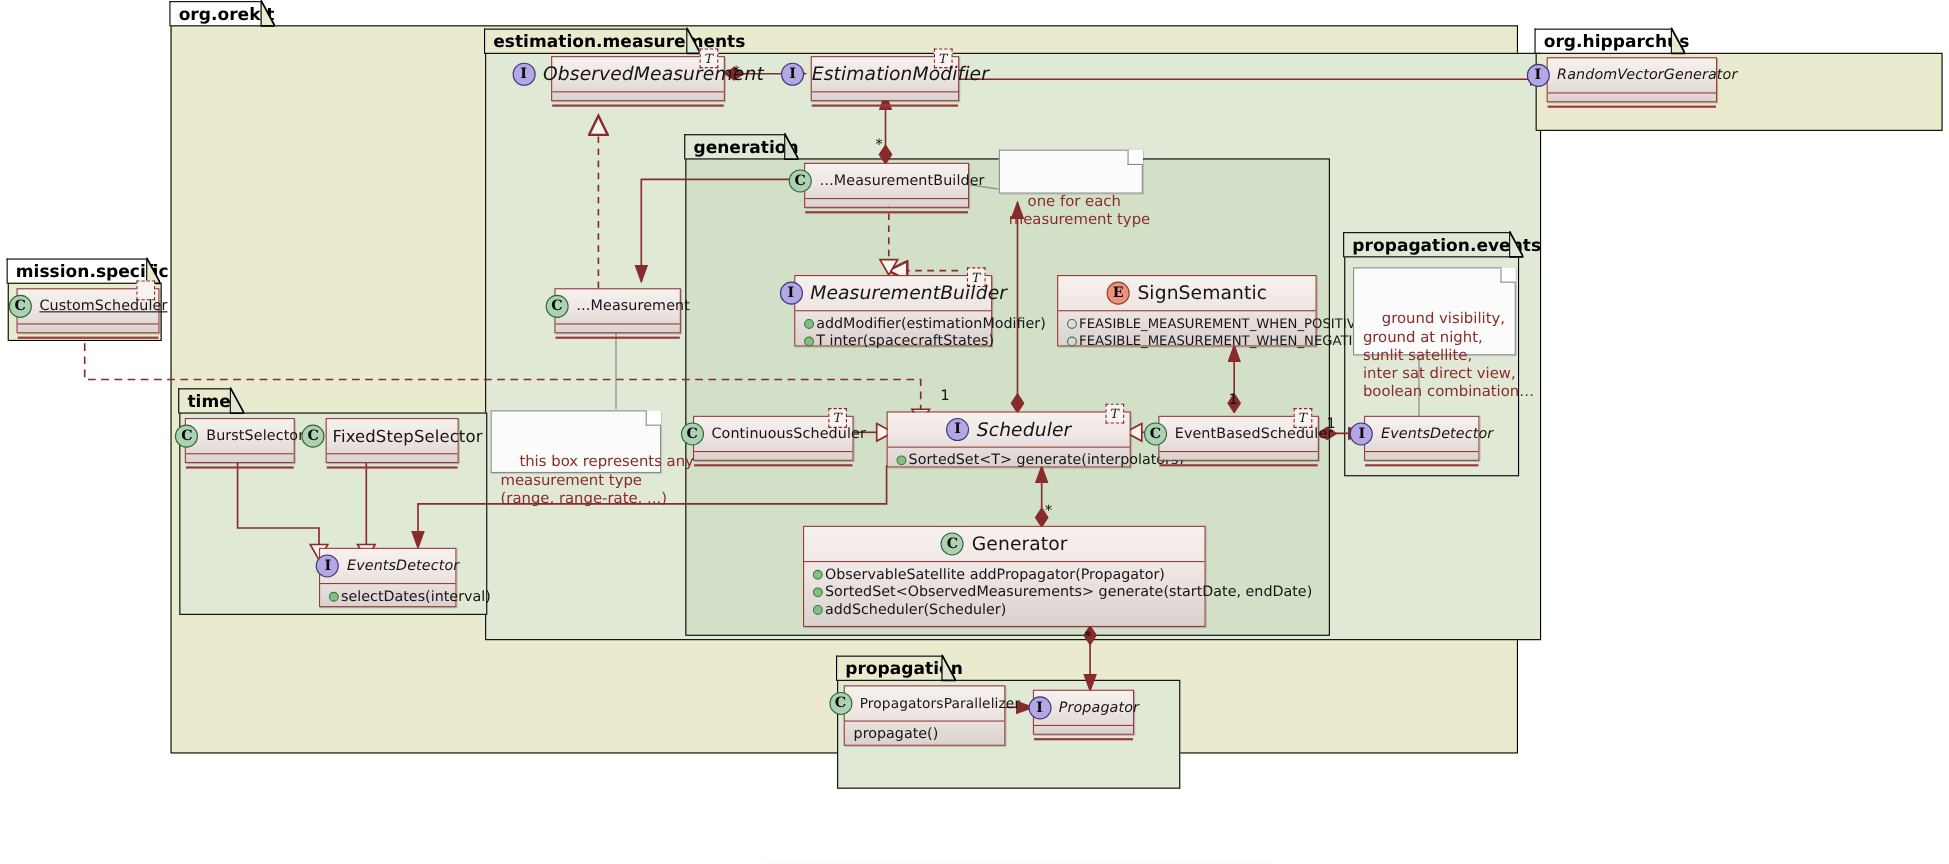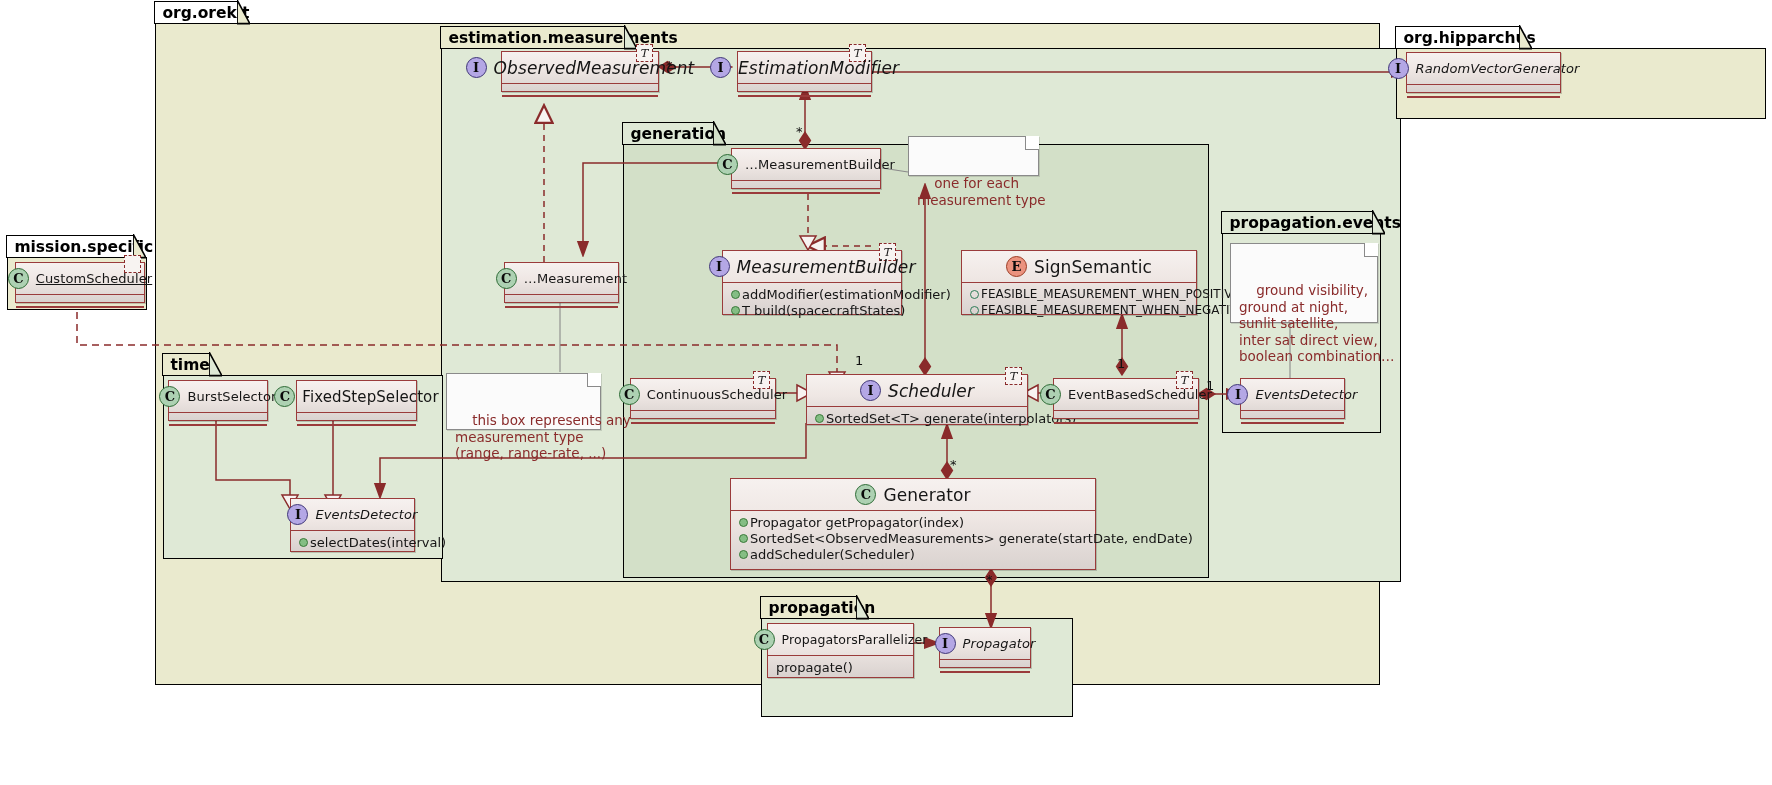--- a/index.html
+++ b/index.html
@@ -302,21 +302,21 @@
       <span class="nm">MeasurementBuilder</span>
     </div>
     <div class="sep"></div>
     <div class="body">
       <div class="mrow">
         <span class="dot pub"></span>
         <span>addModifier(estimationModifier)</span>
       </div>
       <div class="mrow">
         <span class="dot pub"></span>
-        <span>T build(spacecraftStates)</span>
+        <span>T inter(spacecraftStates)</span>
       </div>
     </div>
   </div>
 
   <div class="cls" style="left:961px;top:250px;width:236px;height:65px;">
     <div class="hdr">
       <span class="badge e">E</span>
       <span class="nm">SignSemantic</span>
     </div>
     <div class="sep"></div>
@@ -381,21 +381,21 @@
 
   <div class="cls" style="left:730px;top:478px;width:366px;height:92px;">
     <div class="hdr">
       <span class="badge c">C</span>
       <span class="nm">Generator</span>
     </div>
     <div class="sep"></div>
     <div class="body">
       <div class="mrow">
         <span class="dot pub"></span>
-        <span>Propagator getPropagator(index)</span>
+        <span>ObservableSatellite addPropagator(Propagator)</span>
       </div>
       <div class="mrow">
         <span class="dot pub"></span>
         <span>SortedSet&lt;ObservedMeasurements&gt; generate(startDate, endDate)</span>
       </div>
       <div class="mrow">
         <span class="dot pub"></span>
         <span>addScheduler(Scheduler)</span>
       </div>
     </div>

